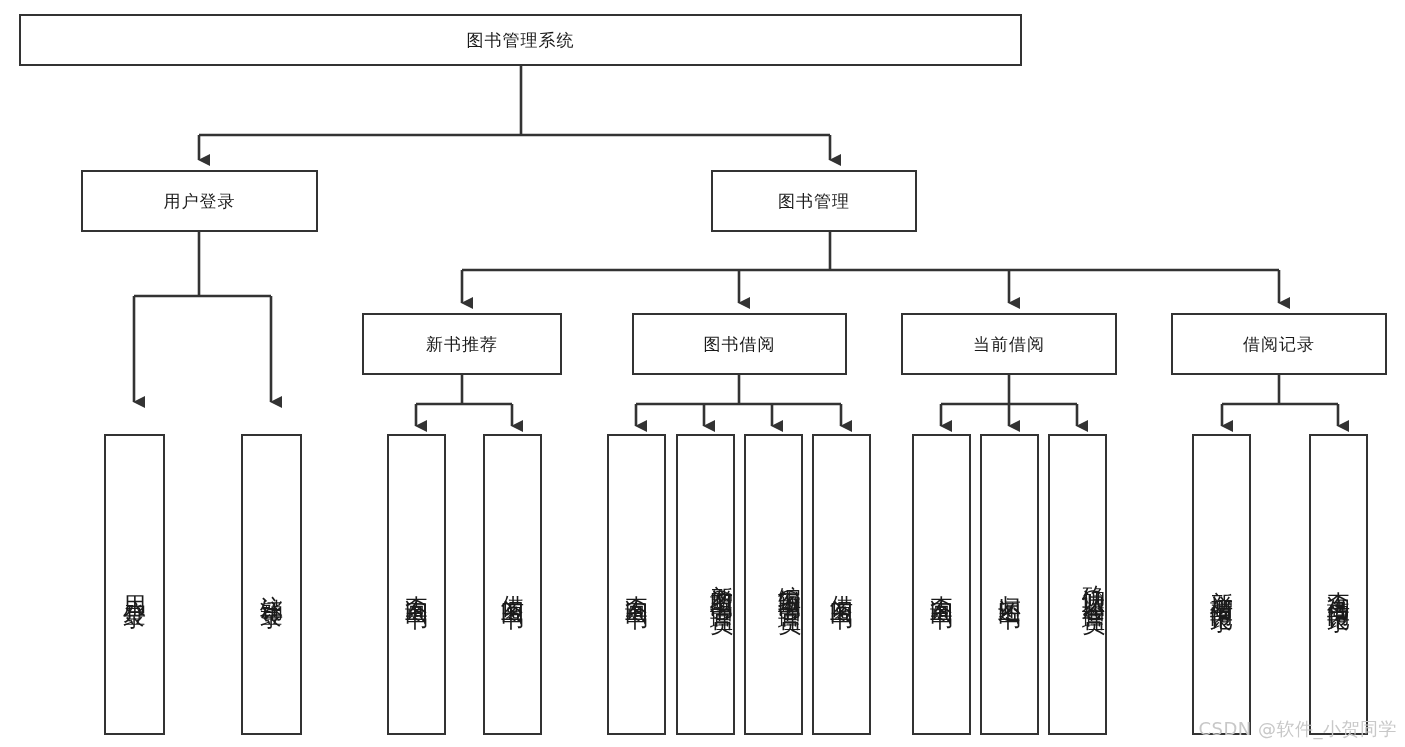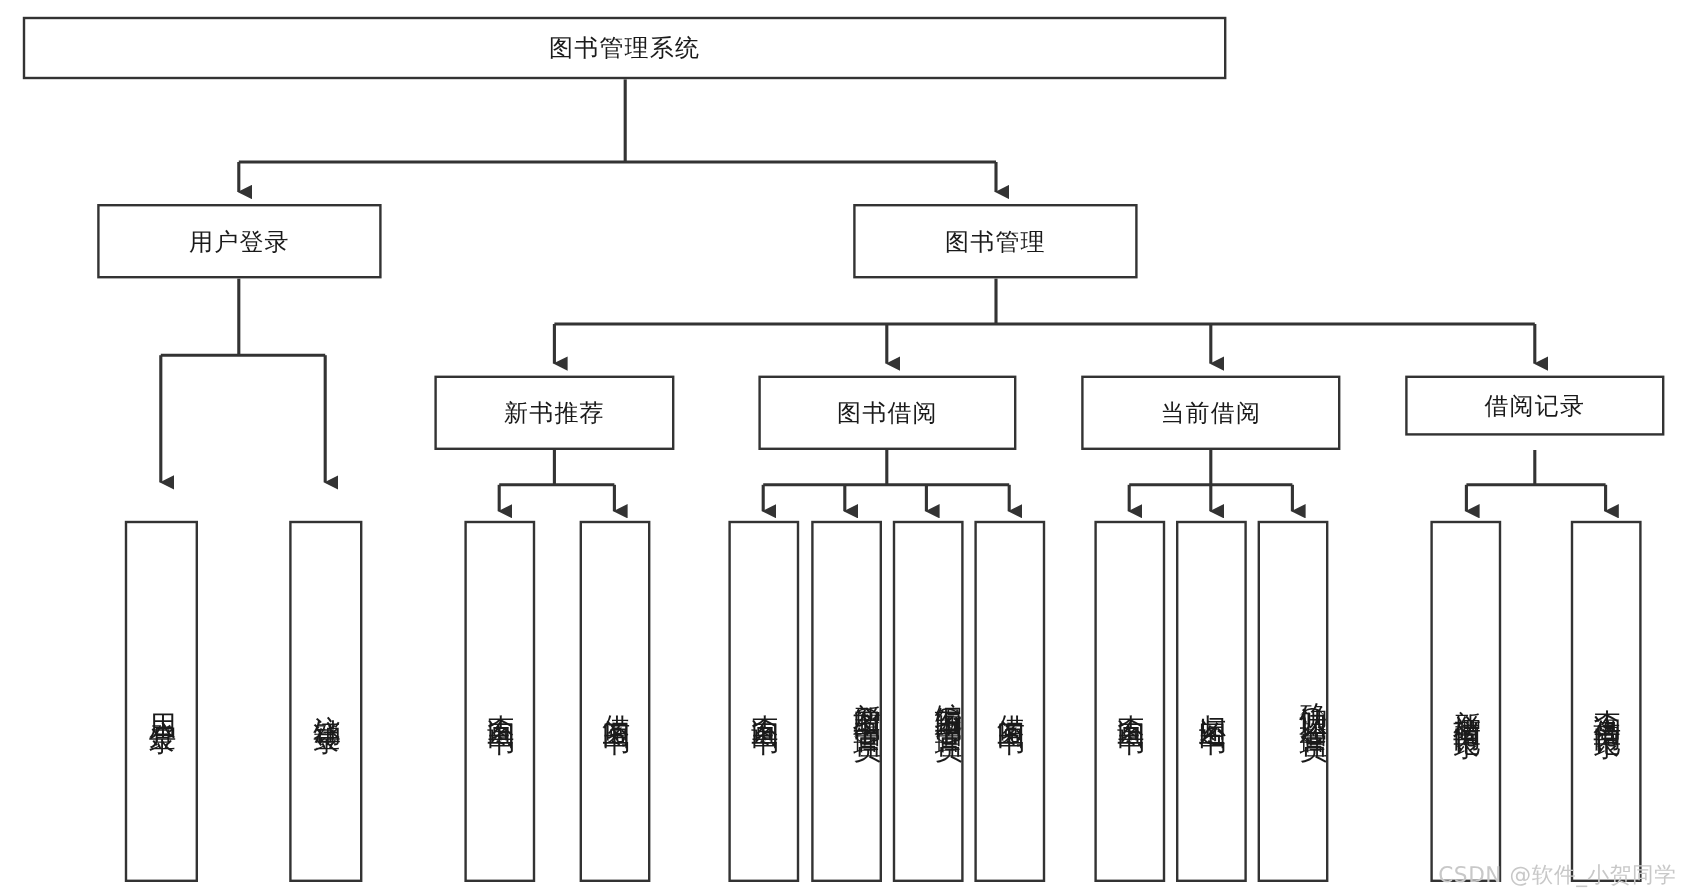--- a/index.html
+++ b/index.html
@@ -27,21 +27,21 @@
     position: absolute;
     box-sizing: border-box;
     border: 2.5px solid #333333;
     background: #ffffff;
     display: flex;
     align-items: center;
     justify-content: center;
     color: #1a1a1a;
   }
   .node.h {
-    font-size: 20px;
+    font-size: 17px;
     letter-spacing: 1px;
   }
   .node.v {
     writing-mode: vertical-rl;
     text-orientation: upright;
     font-size: 23px;
     letter-spacing: 4px;
     line-height: 1;
     padding: 6px 0;
   }
@@ -123,34 +123,34 @@
     </g>
   </svg>
 
   <div class="node h" style="left:19px; top:14px; width:1003px; height:52px;">
     <span class="lbl">图书管理系统</span>
   </div>
 
   <div class="node h" style="left:81px; top:170px; width:237px; height:62px;">
     <span class="lbl">用户登录</span>
   </div>
-  <div class="node h" style="left:711px; top:170px; width:237px; height:62px;">
+  <div class="node h" style="left:711px; top:170px; width:206px; height:62px;">
     <span class="lbl">图书管理</span>
   </div>
 
   <div class="node h" style="left:632px; top:313px; width:215px; height:62px;">
     <span class="lbl">图书借阅</span>
   </div>
   <div class="node h" style="left:362px; top:313px; width:200px; height:62px;">
     <span class="lbl">新书推荐</span>
   </div>
   <div class="node h" style="left:901px; top:313px; width:216px; height:62px;">
     <span class="lbl">当前借阅</span>
   </div>
-  <div class="node h" style="left:1171px; top:313px; width:216px; height:50px;">
+  <div class="node h" style="left:1171px; top:313px; width:216px; height:62px;">
     <span class="lbl">借阅记录</span>
   </div>
 
   <div class="node v" style="left:104px; top:434px; width:61px; height:301px;">
     <span class="lbl">用户登录</span>
   </div>
   <div class="node v" style="left:241px; top:434px; width:61px; height:301px;">
     <span class="lbl">注销登录</span>
   </div>
 

